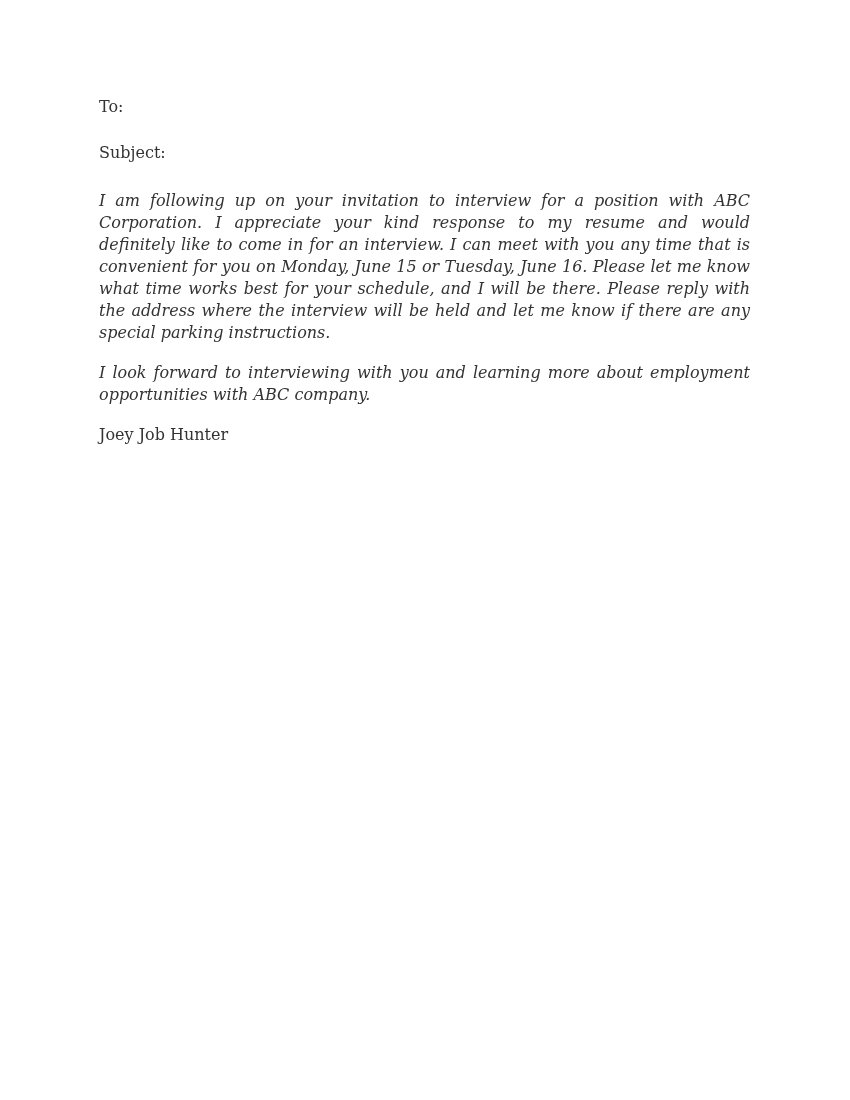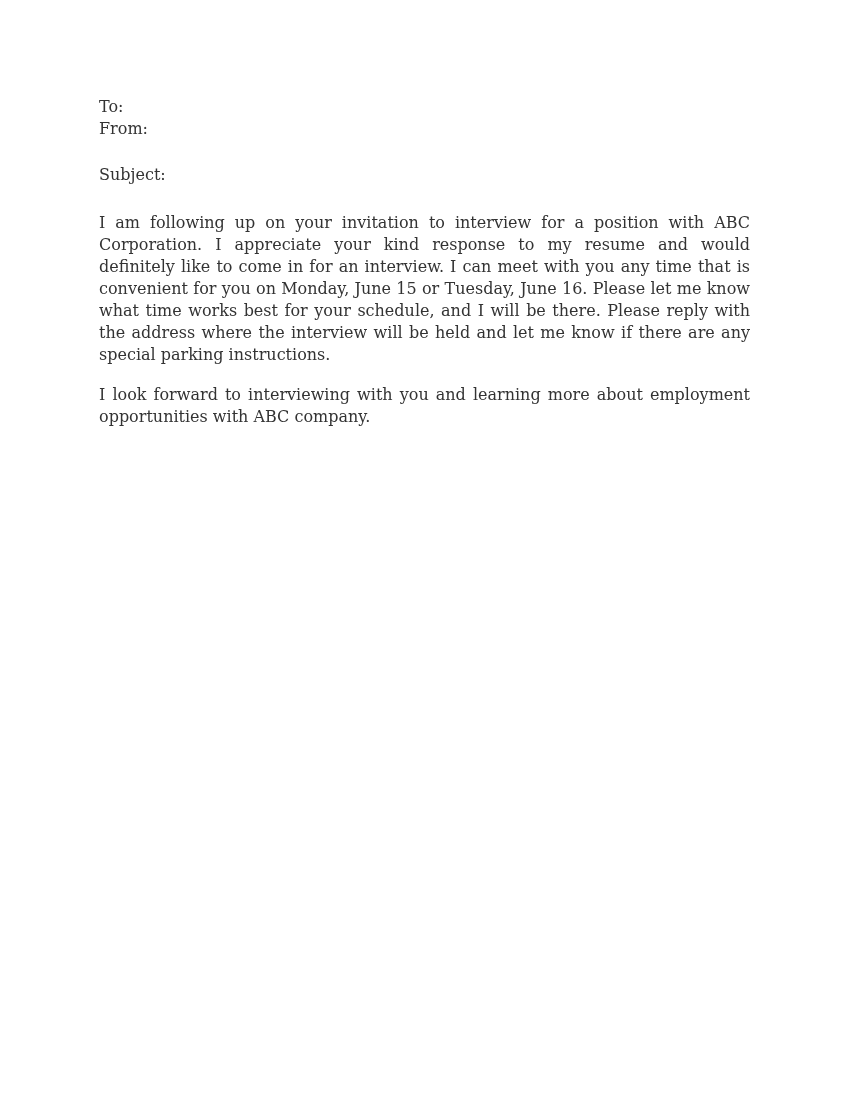--- a/index.html
+++ b/index.html
@@ -28,38 +28,39 @@
   }
   .subject-block {
     margin-bottom: 26px;
   }
   .salutation-block {
     margin-bottom: 15px;
   }
   .body-paragraph {
     text-align: justify;
     margin-bottom: 18px;
+    font-style: italic;
   }
   .line {
     display: block;
   }
 </style>
 </head>
 <body>
 
 <div class="page">
 
   <div class="block header-block">
     <span class="line">To:</span>
-    <span class="line">From:</span>
   </div>
 
   <div class="block subject-block">Subject:</div>
 
 
   <p class="block body-paragraph">I am following up on your invitation to interview for a position with ABC Corporation. I appreciate your kind response to my resume and would definitely like to come in for an interview. I can meet with you any time that is convenient for you on Monday, June 15 or Tuesday, June 16. Please let me know what time works best for your schedule, and I will be there. Please reply with the address where the interview will be held and let me know if there are any special parking instructions.</p>
 
   <p class="block body-paragraph">I look forward to interviewing with you and learning more about employment opportunities with ABC company.</p>
 
 
+  <div class="block">Joey Job Hunter</div>
 
 
 </div>
 
 </body></html>

